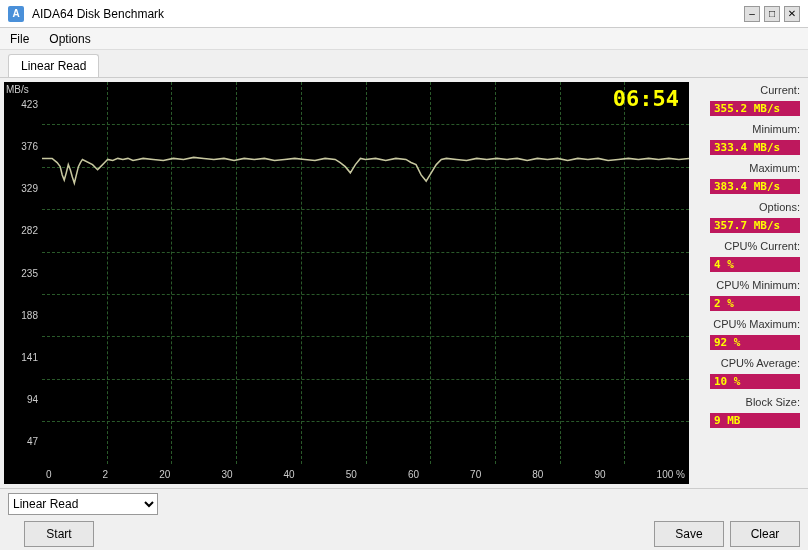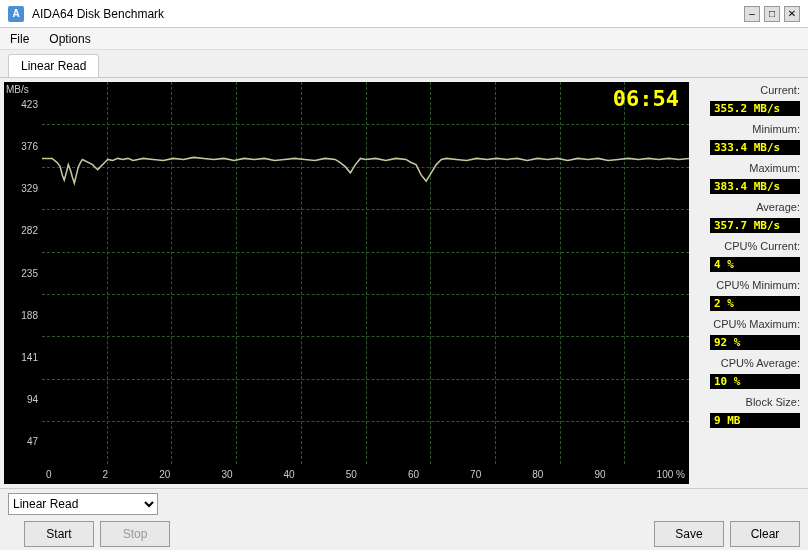--- a/index.html
+++ b/index.html
@@ -148,21 +148,21 @@
       flex-direction: column;
       gap: 4px;
       align-items: flex-end;
     }
     .stat-label {
       font-size: 11px;
       color: #333;
       margin-bottom: 1px;
     }
     .stat-value {
-      background: #000000;
+      background: #be185d;
       color: #ffff00;
       font-size: 11px;
       font-weight: bold;
       padding: 1px 4px;
       font-family: monospace;
       margin-bottom: 3px;
       min-width: 90px;
       display: block;
     }
     .bottom-bar {
@@ -325,21 +325,21 @@
   <div class="stats-panel">
     <span class="stat-label">Current:</span>
     <span class="stat-value">355.2 MB/s</span>
 
     <span class="stat-label">Minimum:</span>
     <span class="stat-value">333.4 MB/s</span>
 
     <span class="stat-label">Maximum:</span>
     <span class="stat-value">383.4 MB/s</span>
 
-    <span class="stat-label">Average:</span>
+    <span class="stat-label">Options:</span>
     <span class="stat-value">357.7 MB/s</span>
 
     <span class="stat-label">CPU% Current:</span>
     <span class="stat-value">4 %</span>
 
     <span class="stat-label">CPU% Minimum:</span>
     <span class="stat-value">2 %</span>
 
     <span class="stat-label">CPU% Maximum:</span>
     <span class="stat-value">92 %</span>
@@ -357,20 +357,19 @@
     <select class="select-test">
       <option>Linear Read</option>
       <option>Linear Write</option>
       <option>Random Read</option>
       <option>Random Write</option>
     </select>
   </div>
   <div class="bottom-row2">
     <div style="display:flex; gap:6px;">
       <button class="btn-start">Start</button>
-      <button class="btn-stop" disabled="">Stop</button>
     </div>
     <div style="display:flex; gap:6px;">
       <button class="btn-save">Save</button>
       <button class="btn-clear">Clear</button>
     </div>
   </div>
 </div>
 
 </body></html>

